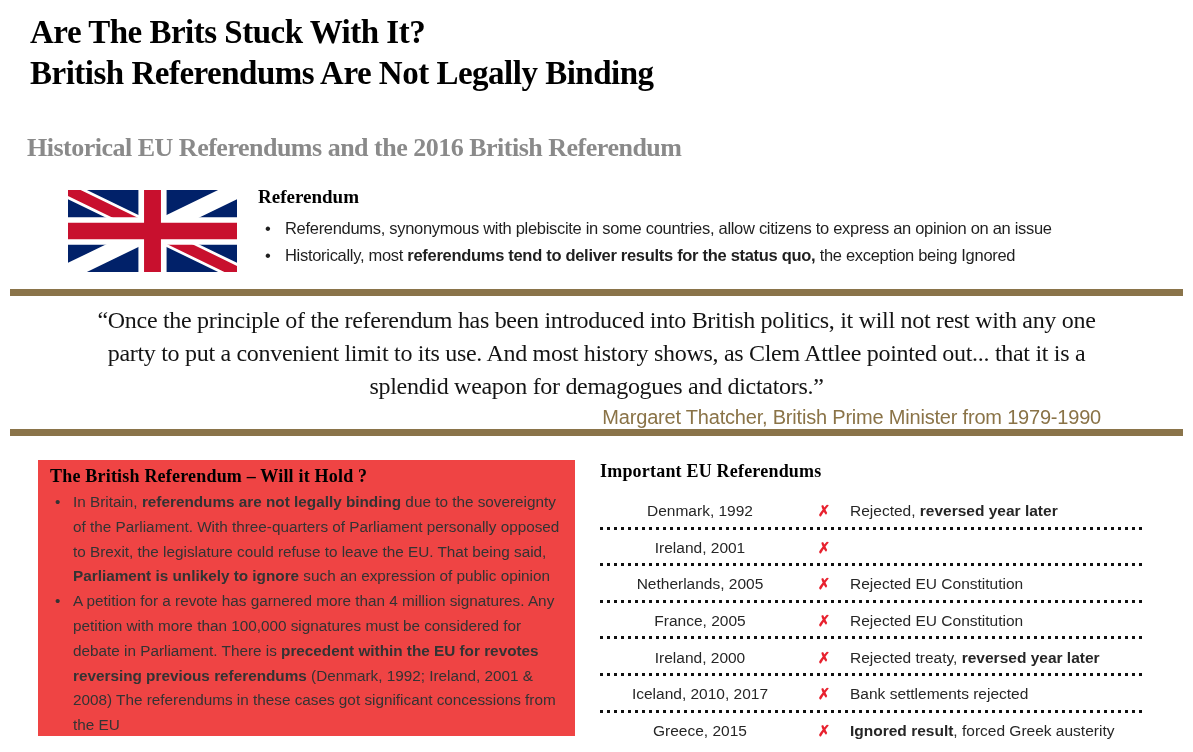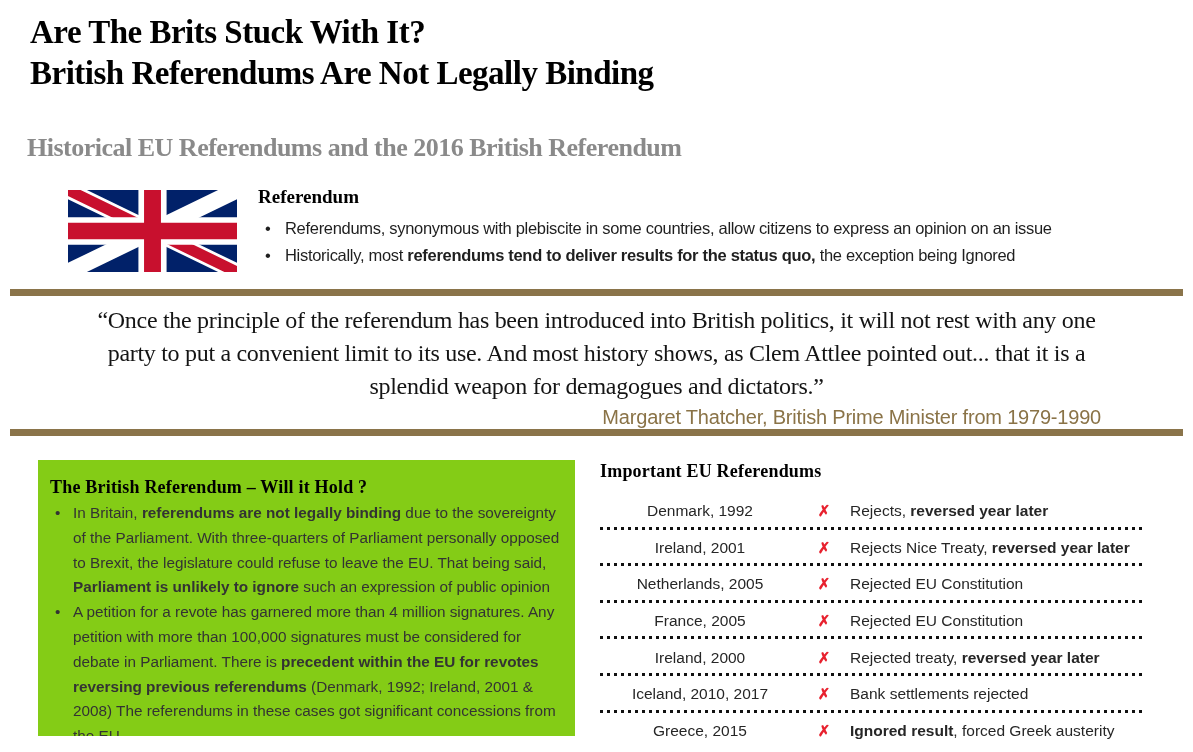--- a/index.html
+++ b/index.html
@@ -31,21 +31,21 @@
   .divider-2 { top:429px; }
 
   .quote-block { position:absolute; left:0; top:304px; width:100%; }
   .quote-text { width:1045px; margin:0 auto; text-align:center;
     font-family:"Liberation Serif",serif; font-size:24px; line-height:33px;
     color:#141414; letter-spacing:-0.3px; }
   .quote-attr { margin-top:3px; text-align:right; padding-right:92px;
     font-size:20px; color:#8A7347; letter-spacing:-0.2px; }
 
   .left-box { position:absolute; left:38px; top:460px; width:537px; height:276px;
-    background:#84cc16; padding:17px 14px 0 12px; overflow:hidden; }
+    background:#ef4444; padding:6px 14px 0 12px; overflow:hidden; }
   .left-box-title { font-family:"Liberation Serif",serif; font-weight:bold;
     font-size:18px; color:#000; margin-bottom:3px; letter-spacing:0.2px; }
   .box-bullets { list-style:none; }
   .box-bullets li { position:relative; padding-left:23px; font-size:15.3px;
     line-height:24.8px; color:#333; }
   .box-bullets li::before { content:"\2022"; position:absolute; left:5px; }
 
   .right-col { position:absolute; left:600px; top:461px; width:545px; }
   .right-title { font-family:"Liberation Serif",serif; font-weight:bold;
     font-size:18px; color:#000; letter-spacing:0.2px; }
@@ -109,26 +109,25 @@
       <li><span>A petition for a revote has garnered more than 4 million signatures. Any petition with more than 100,000 signatures must be considered for debate in Parliament. There is </span><b>precedent within the EU for revotes reversing previous referendums</b><span> (Denmark, 1992; Ireland, 2001 &amp; 2008) The referendums in these cases got significant concessions from the EU</span></li>
     </ul>
   </div>
 
   <div class="right-col">
     <div class="right-title">Important EU Referendums</div>
     <div class="eu-table">
         <div class="eu-row dotted">
           <div class="eu-country">Denmark, 1992</div>
           <div class="eu-mark">✗</div>
-          <div class="eu-desc"><span>Rejects, </span><b>reversed year later</b></div>
+          <div class="eu-desc"><span>Rejected, </span><b>reversed year later</b></div>
         </div>
         <div class="eu-row dotted">
           <div class="eu-country">Ireland, 2001</div>
           <div class="eu-mark">✗</div>
-          <div class="eu-desc"><span>Rejects Nice Treaty, </span><b>reversed year later</b></div>
         </div>
         <div class="eu-row dotted">
           <div class="eu-country">Netherlands, 2005</div>
           <div class="eu-mark">✗</div>
           <div class="eu-desc"><span>Rejected EU Constitution</span></div>
         </div>
         <div class="eu-row dotted">
           <div class="eu-country">France, 2005</div>
           <div class="eu-mark">✗</div>
           <div class="eu-desc"><span>Rejected EU Constitution</span></div>

